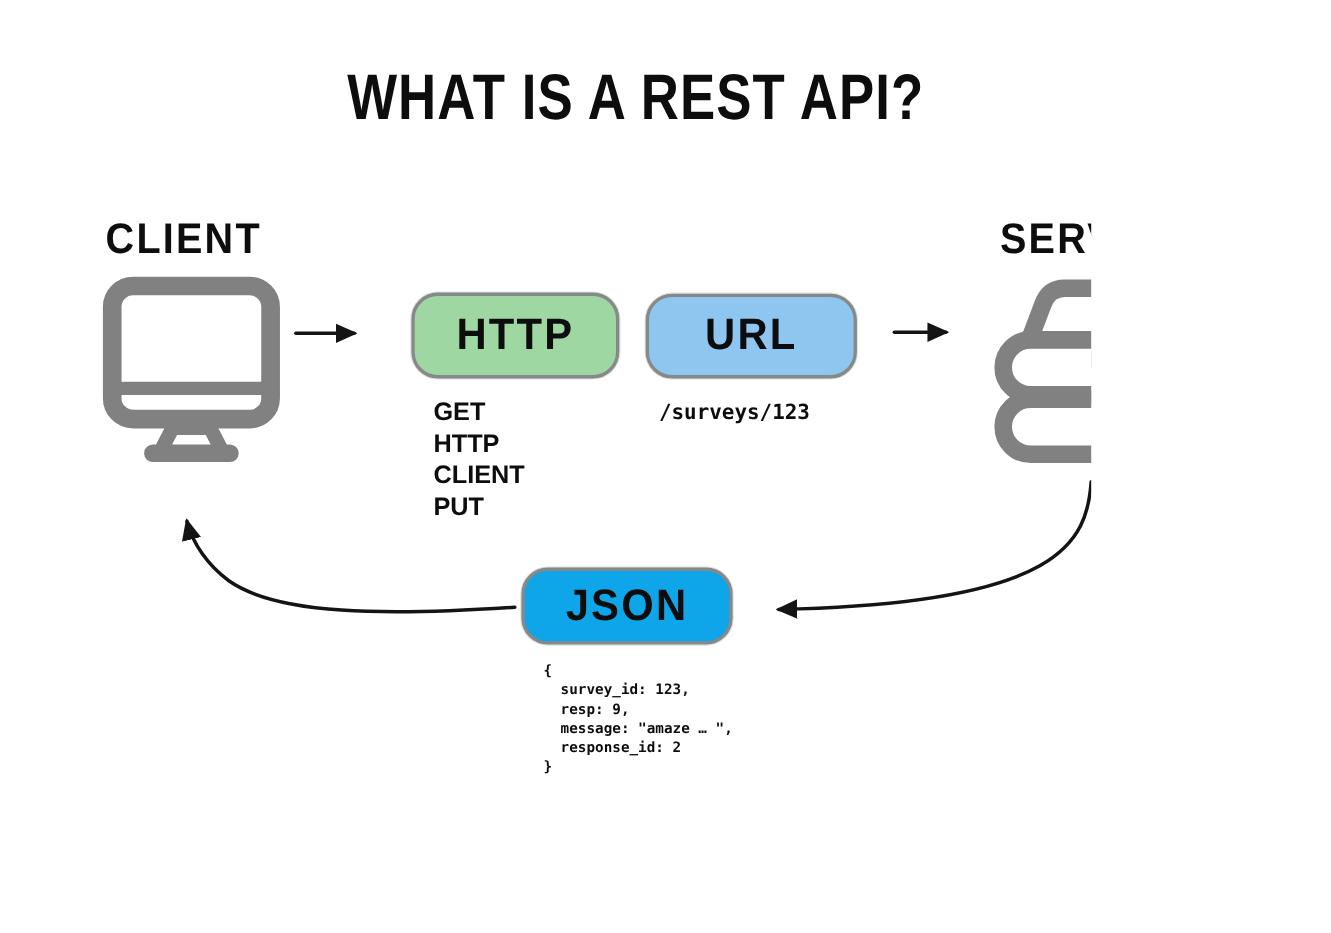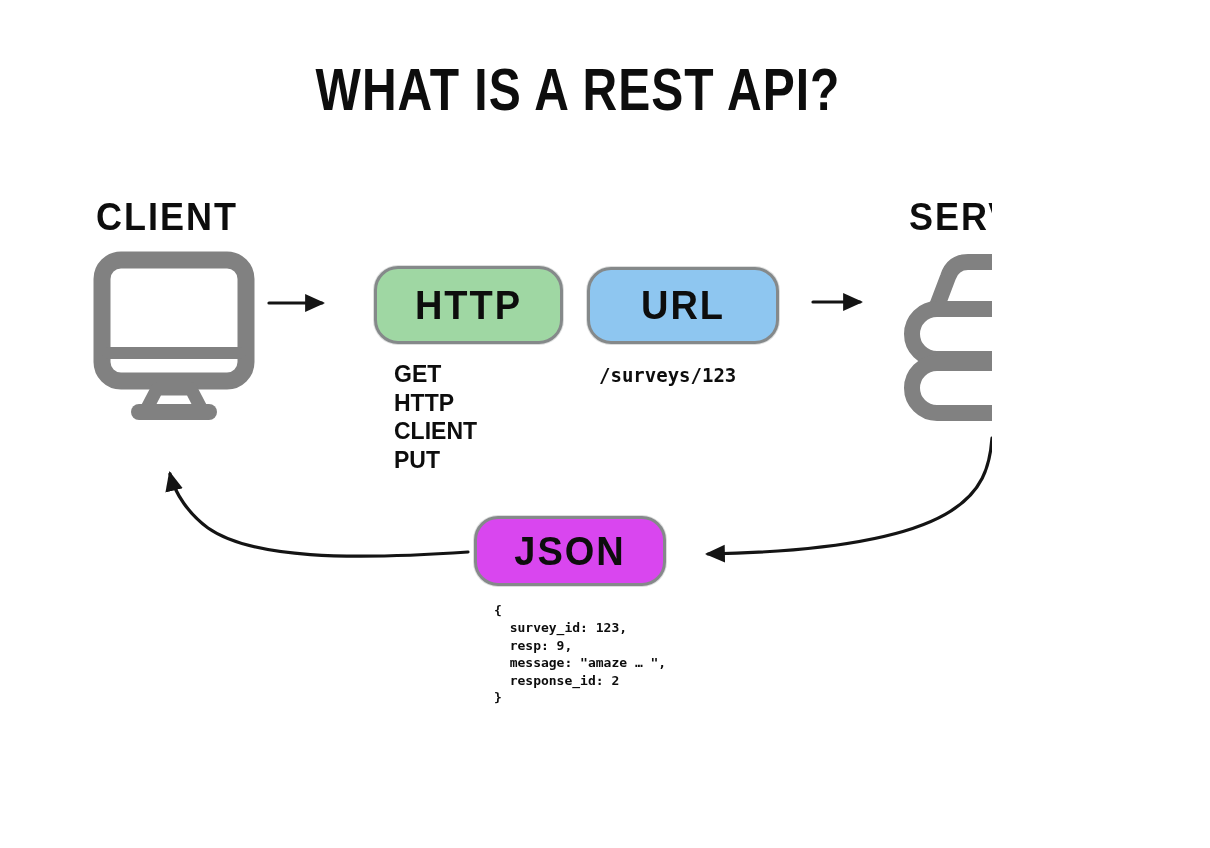--- a/index.html
+++ b/index.html
@@ -31,21 +31,21 @@
     border:3px solid #85898a;border-radius:24px;
     display:flex;align-items:center;justify-content:center;
     box-shadow:0 0 0 1px rgba(120,125,122,.25);
   }
   .cbox .cbox-label{
     font-size:38px;font-weight:700;letter-spacing:2px;
     transform:scaleY(1.05);white-space:nowrap;
   }
   .http-box{left:374px;top:266px;width:183px;height:72px;background:#9fd7a3;}
   .url-box {left:587px;top:267px;width:186px;height:71px;background:#8ec6f0;}
-  .json-box{left:474px;top:516px;width:186px;height:64px;background:#d946ef;}
+  .json-box{left:474px;top:516px;width:186px;height:64px;background:#0ea5e9;}
 
   
   .method-list{left:394px;top:360px;font-weight:700;font-size:23px;line-height:28.5px;}
   .url-list{
     left:599px;top:362px;font-family:"DejaVu Sans Mono", monospace;
     font-weight:700;font-size:19px;line-height:27.5px;white-space:pre;
   }
   .code-block{
     left:494px;top:602px;font-family:"DejaVu Sans Mono", monospace;
     font-weight:700;font-size:13px;line-height:17.4px;white-space:pre;

